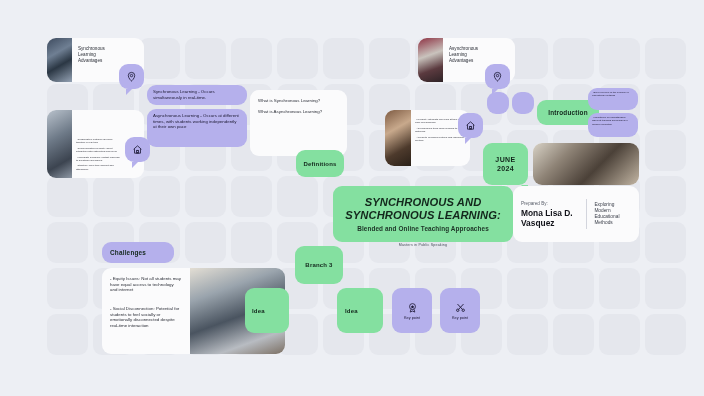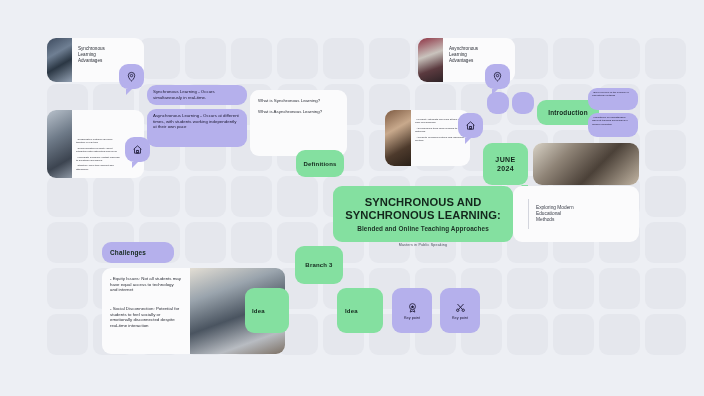--- a/index.html
+++ b/index.html
@@ -31,21 +31,21 @@
 
   
   #title-card{
     position:absolute;left:333px;top:186px;width:180px;height:56px;
     background:#84e0a0;border-radius:9px;
     display:flex;flex-direction:column;align-items:center;justify-content:center;
     text-align:center;
   }
   #title-main{
     font-size:11.2px;font-weight:bold;line-height:12.6px;
-    color:#13271c;letter-spacing:.1px;
+    color:#13271c;letter-spacing:.1px;font-style:italic;
   }
   #title-sub{
     font-size:6.4px;font-weight:bold;color:#1d3326;margin-top:4px;letter-spacing:.1px;
   }
   #title-foot{
     position:absolute;left:333px;top:243px;width:180px;
     text-align:center;font-size:3.6px;color:#4a4f5c;letter-spacing:.2px;
   }
 
   
@@ -311,20 +311,27 @@
   <div id="title-card">
     <div id="title-main">
       <div>SYNCHRONOUS AND</div>
       <div>SYNCHRONOUS LEARNING:</div>
     </div>
     <div id="title-sub">Blended and Online Teaching Approaches</div>
   </div>
   <div id="title-foot">Masters in Public Speaking</div>
 
   <div id="prepared-card">
+    <div id="prep-left">
+      <div id="prep-by">Prepared By:</div>
+      <div id="prep-name">
+        <div>Mona Lisa D.</div>
+        <div>Vasquez</div>
+      </div>
+    </div>
     <div id="prep-div"></div>
     <div id="prep-right">
       <div>Exploring Modern</div>
       <div>Educational</div>
       <div>Methods</div>
     </div>
   </div>
 
   <div class="node purple node-label" style="left:102px;top:242px;width:72px;height:21px;padding-left:8px;font-size:6.4px;">
     <span>Challenges</span>

